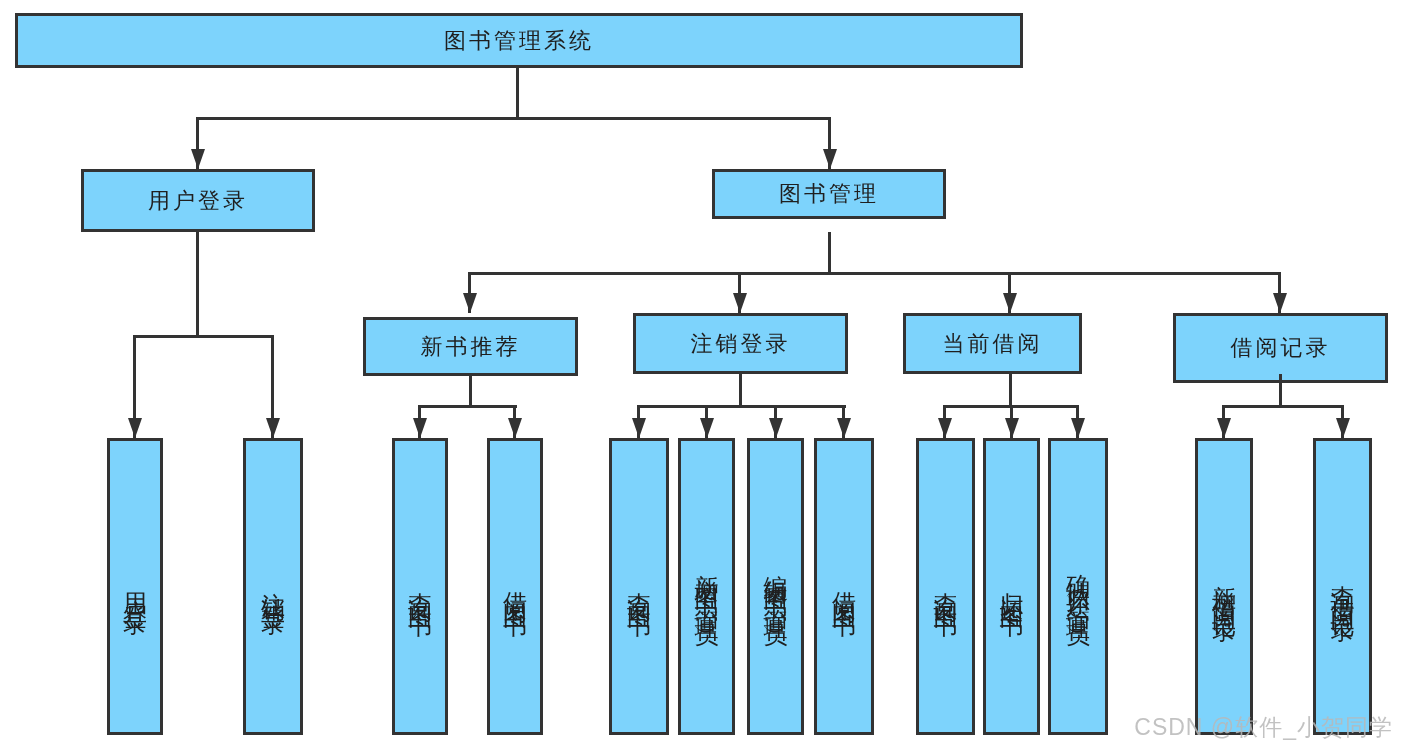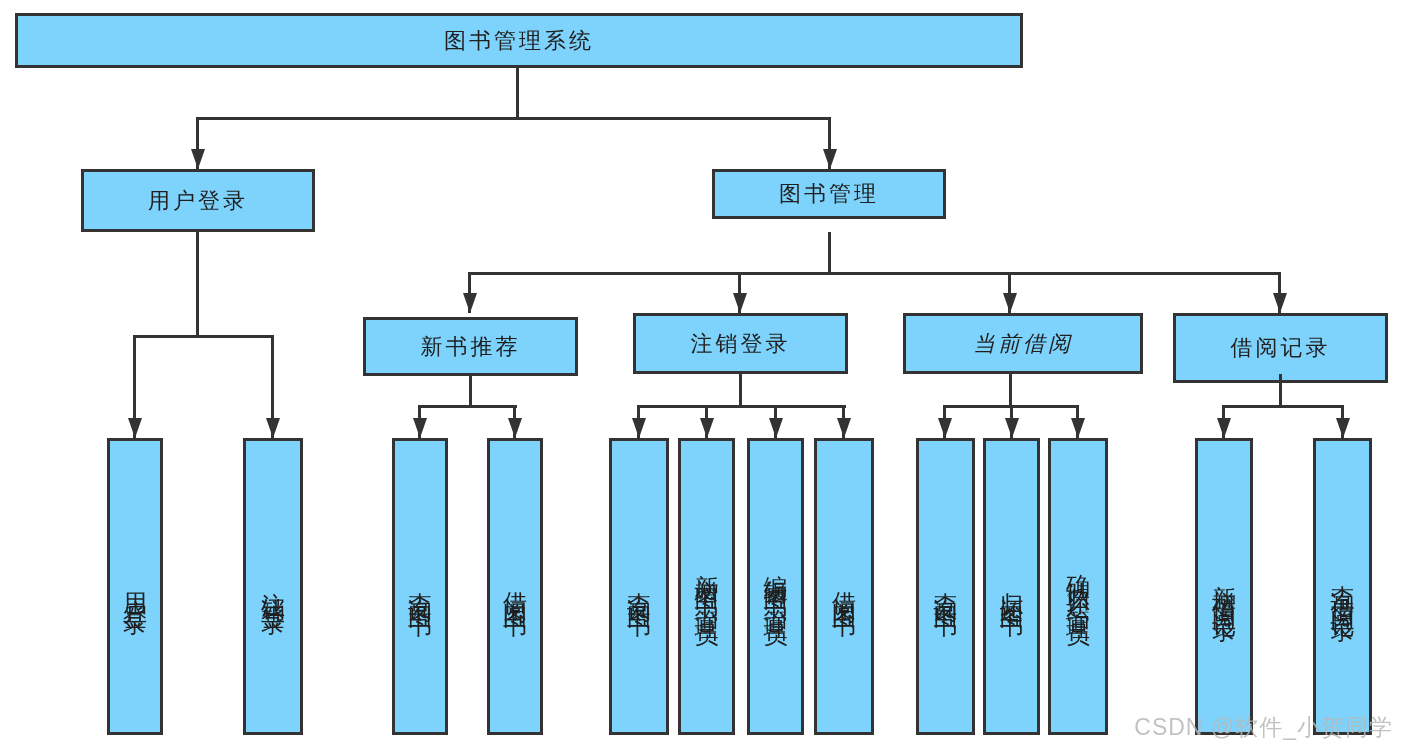--- a/index.html
+++ b/index.html
@@ -90,21 +90,21 @@
   <div class="arrow" style="left:738px;top:272px;height:41px;"></div>
   <div class="arrow" style="left:1008px;top:272px;height:41px;"></div>
   <div class="arrow" style="left:1278px;top:272px;height:41px;"></div>
 
   <div class="box hbox" style="left:363px;top:297px;width:215px;height:59px;margin-top:20px;">
     <span>新书推荐</span>
   </div>
   <div class="box hbox" style="left:633px;top:313px;width:215px;height:61px;">
     <span>注销登录</span>
   </div>
-  <div class="box hbox" style="left:903px;top:313px;width:240px;height:61px;font-style:italic;">
+  <div class="box hbox" style="left:903px;top:313px;width:179px;height:61px;">
     <span>当前借阅</span>
   </div>
   <div class="box hbox" style="left:1173px;top:313px;width:215px;height:70px;">
     <span>借阅记录</span>
   </div>
 
   <div class="vline" style="left:469px;top:374px;height:31px;"></div>
   <div class="hline" style="left:419px;top:405px;width:98px;"></div>
   <div class="arrow" style="left:418px;top:405px;height:33px;"></div>
   <div class="arrow" style="left:513px;top:405px;height:33px;"></div>

